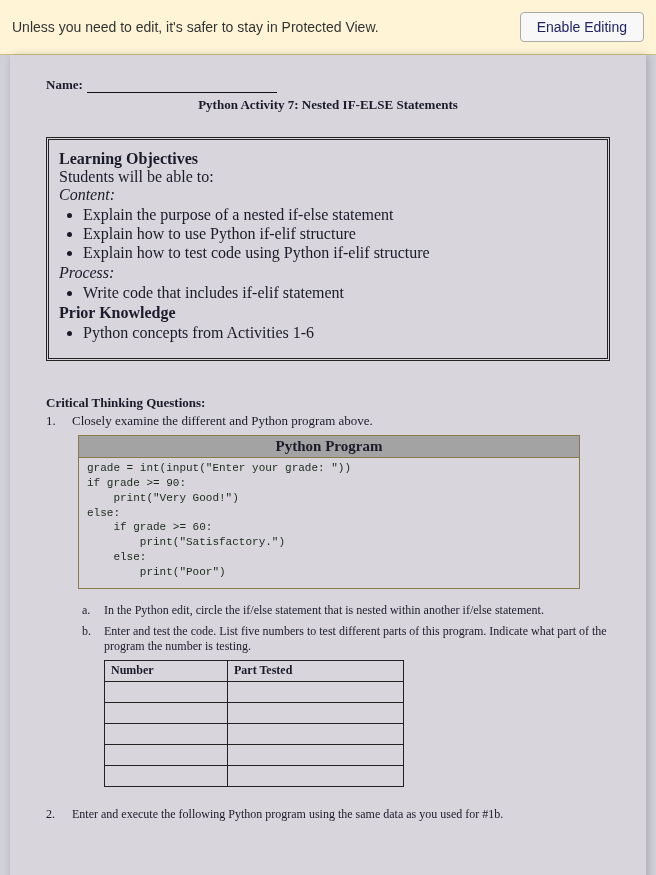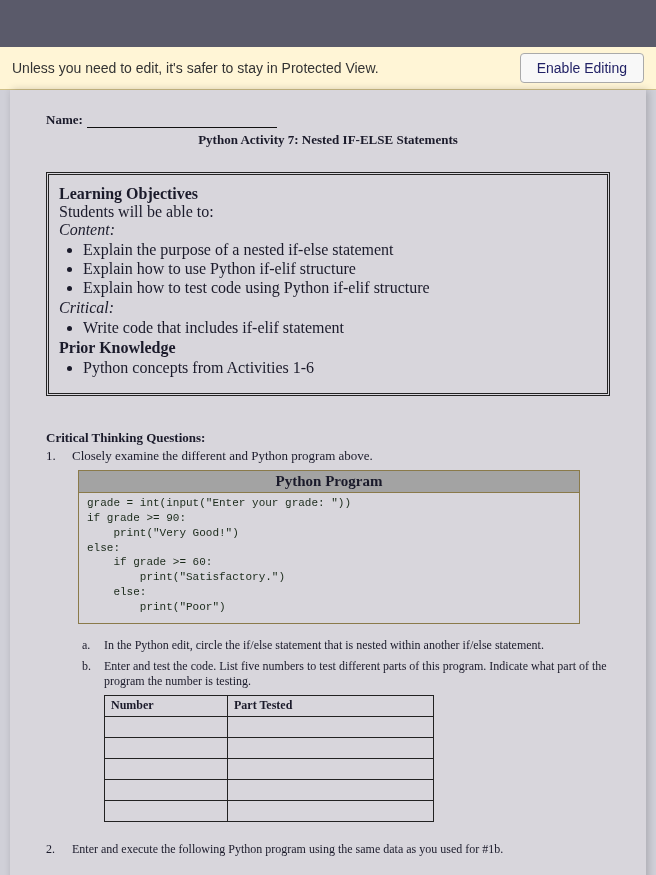--- a/index.html
+++ b/index.html
@@ -9,25 +9,24 @@
       height: 875px;
       font-family: "Times New Roman", serif;
       background: #5a5a6a;
       overflow: hidden;
     }
     .protected-view-bar {
       background: #fff5d6;
       border-bottom: 1px solid #d0c088;
       display: flex;
       align-items: center;
-      padding: 6px 12px;
+      padding: 12px 12px;
       font-family: "Segoe UI", sans-serif;
       font-size: 14px;
       color: #333;
-      margin-top: 47px;
     }
     .protected-view-text {
       flex: 1;
     }
     .enable-editing-btn {
       background: #f8f8f8;
       border: 1px solid #aaa;
       padding: 6px 16px;
       font-family: "Segoe UI", sans-serif;
       font-size: 14px;
@@ -132,21 +131,21 @@
       margin-bottom: 6px;
       font-size: 12px;
     }
     .sub-letter {
       width: 22px;
       flex-shrink: 0;
     }
     .answer-table {
       border-collapse: collapse;
       margin-left: 58px;
-      width: 330px;
+      width: 300px;
       margin-top: 4px;
       margin-bottom: 20px;
     }
     .answer-table th, .answer-table td {
       border: 1px solid #222;
       font-size: 12px;
       padding: 2px 6px;
       text-align: left;
       font-weight: normal;
       height: 16px;
@@ -179,21 +178,21 @@
 
     <div class="box">
       <div class="bold">Learning Objectives</div>
       <div>Students will be able to:</div>
       <div class="italic">Content:</div>
       <ul class="bullets">
         <li>Explain the purpose of a nested if-else statement</li>
         <li>Explain how to use Python if-elif structure</li>
         <li>Explain how to test code using Python if-elif structure</li>
       </ul>
-      <div class="italic">Critical:</div>
+      <div class="italic">Process:</div>
       <ul class="bullets">
         <li>Write code that includes if-elif statement</li>
       </ul>
       <div class="bold">Prior Knowledge</div>
       <ul class="bullets">
         <li>Python concepts from Activities 1-6</li>
       </ul>
     </div>
 
     <div class="critical-heading">Critical Thinking Questions:</div>

